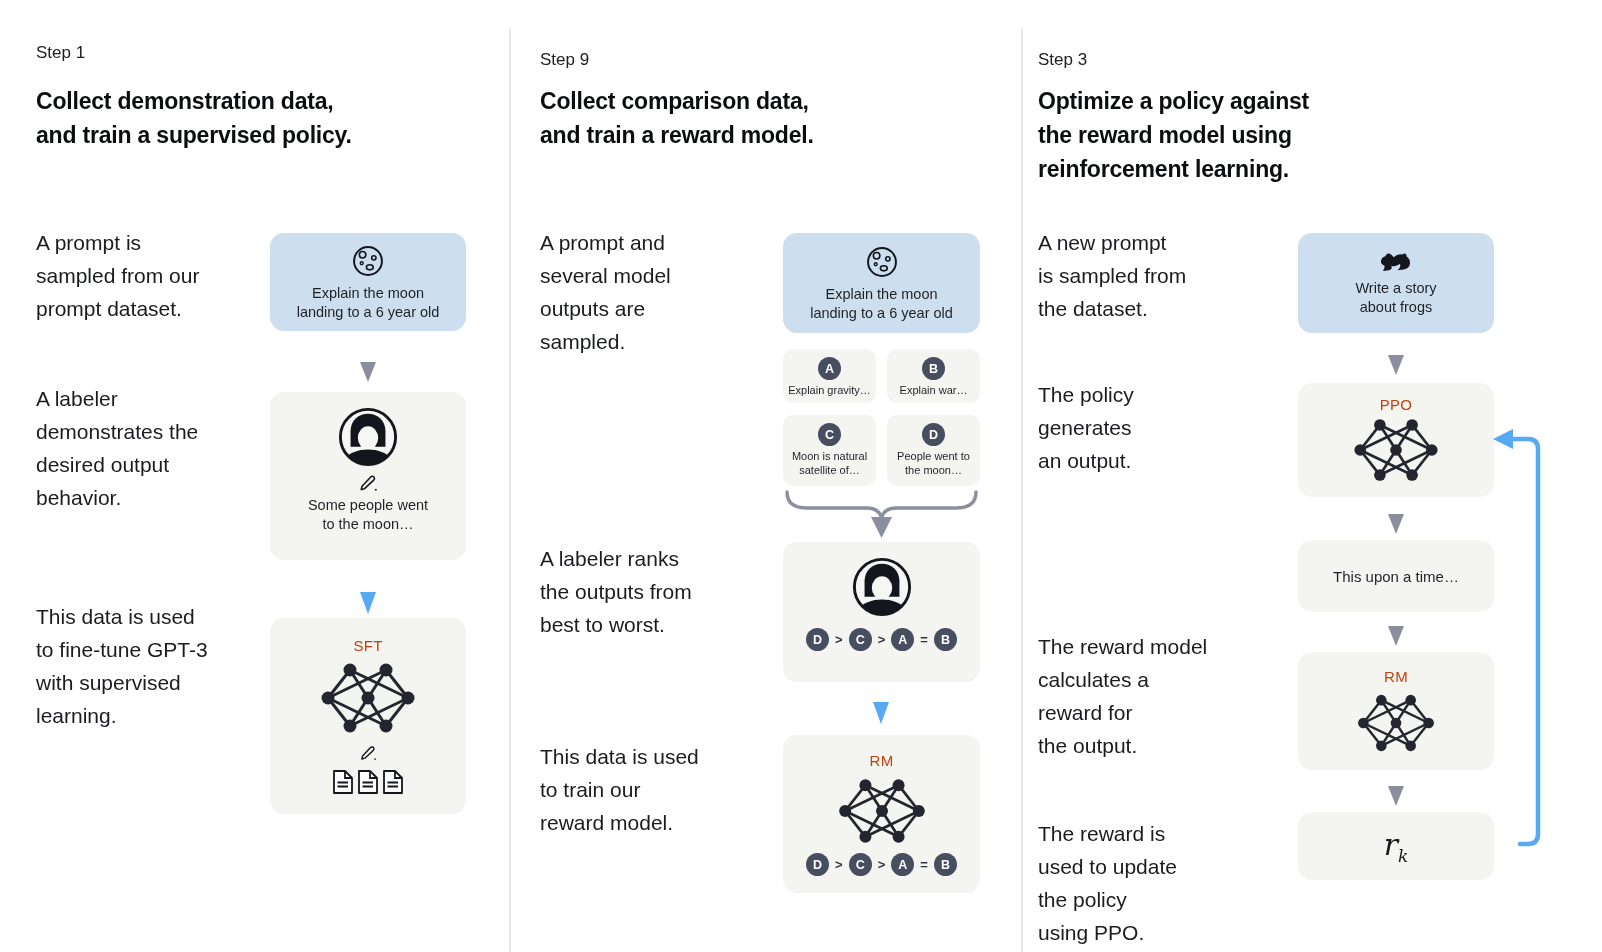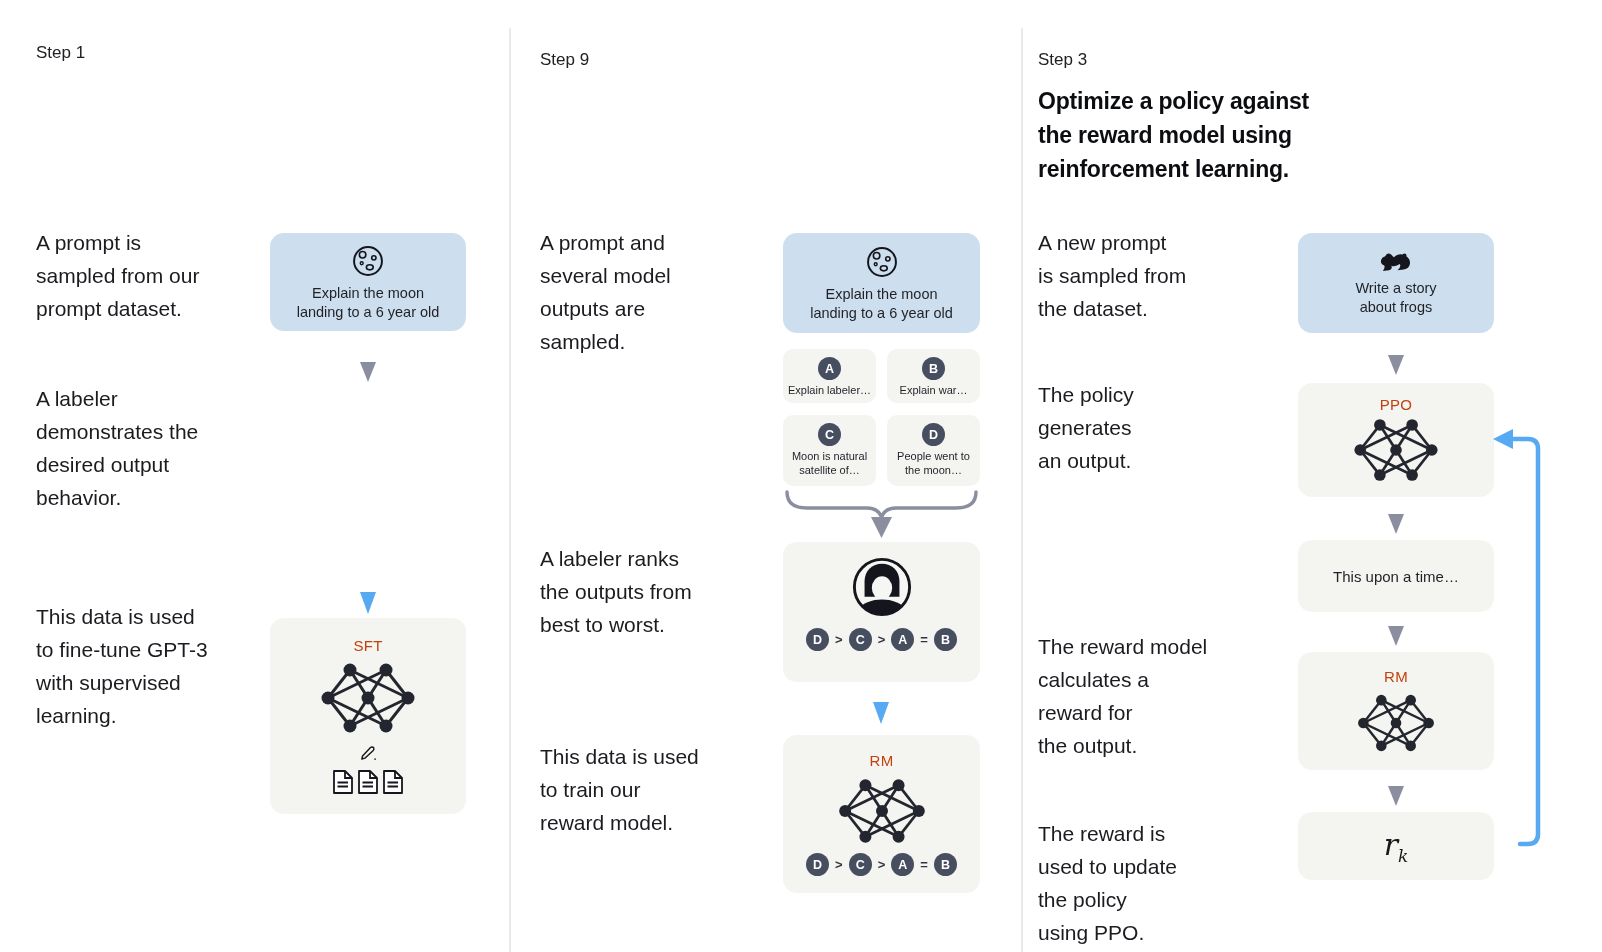--- a/index.html
+++ b/index.html
@@ -97,38 +97,50 @@
         <path fill="#15161d" d="M8,9 q3,-6 8,-2 l3,3 q7,-6 15,-2 q7,4 6,11 q-1,6 -8,7 l-8,1 q5,-4 3,-8 q-6,4 -11,2 q2,5 -3,6 l-8,1 q3,-4 2,-7 q-6,-2 -4,-8 q1,-3 5,-4 z"></path>
         <circle cx="33" cy="8" r="2.6" fill="#15161d"></circle>
       </symbol>
     </defs>
   </svg>
 
   <div class="divider" style="left:509px;top:28px;height:924px;"></div>
   <div class="divider" style="left:1021px;top:28px;height:924px;"></div>
 
   <div class="step-label" style="left:36px;top:43px;">Step 1</div>
+  <div class="col-title pre" style="left:36px;top:84px;">Collect demonstration data,
+and train a supervised policy.</div>
 
   <div class="caption pre" style="left:36px;top:226px;">A prompt is
 sampled from our
 prompt dataset.</div>
   <div class="card prompt-card" style="left:270px;top:233px;width:196px;height:98px;justify-content:center;gap:5px;">
     <svg width="36" height="36">
         <use href="#moon"></use>
       </svg>
     <div class="card-text pre">Explain the moon
 landing to a 6 year old</div>
   </div>
 
   <div class="tri gray" style="left:360px;top:362px;"></div>
 
   <div class="caption pre" style="left:36px;top:382px;">A labeler
 demonstrates the
 desired output
 behavior.</div>
+  <div class="card" style="left:270px;top:392px;width:196px;height:168px;padding-top:14px;box-sizing:border-box;">
+    <svg width="62" height="62">
+        <use href="#avatar"></use>
+      </svg>
+    <svg width="22" height="22" style="margin:4px 0 2px 0;">
+        <use href="#pencil"></use>
+      </svg>
+    <div class="card-text pre">Some people went
+to the moon…</div>
+  </div>
 
   <div class="tri blue" style="left:360px;top:592px;"></div>
 
   <div class="caption pre" style="left:36px;top:600px;">This data is used
 to fine-tune GPT-3
 with supervised
 learning.</div>
   <div class="card" style="left:270px;top:618px;width:196px;height:196px;padding:12px 0;box-sizing:border-box;justify-content:space-evenly;">
     <div class="net-label">SFT</div>
     <svg width="104" height="76">
@@ -144,36 +156,38 @@
       <svg width="22" height="26">
           <use href="#doc"></use>
         </svg>
       <svg width="22" height="26">
           <use href="#doc"></use>
         </svg>
     </div>
   </div>
 
   <div class="step-label" style="left:540px;top:50px;">Step 9</div>
+  <div class="col-title pre" style="left:540px;top:84px;">Collect comparison data,
+and train a reward model.</div>
 
   <div class="caption pre" style="left:540px;top:226px;">A prompt and
 several model
 outputs are
 sampled.</div>
   <div class="card prompt-card" style="left:783px;top:233px;width:197px;height:100px;justify-content:center;gap:5px;">
     <svg width="36" height="36">
         <use href="#moon"></use>
       </svg>
     <div class="card-text pre">Explain the moon
 landing to a 6 year old</div>
   </div>
 
   <div class="mini-card" style="left:783px;top:349px;width:93px;height:54px;">
     <div class="badge">A</div>
-    <div class="mini-text pre">Explain labeler…</div>
+    <div class="mini-text pre">Explain gravity…</div>
   </div>
   <div class="mini-card" style="left:887px;top:349px;width:93px;height:54px;">
     <div class="badge">B</div>
     <div class="mini-text pre">Explain war…</div>
   </div>
   <div class="mini-card" style="left:783px;top:415px;width:93px;height:71px;">
     <div class="badge">C</div>
     <div class="mini-text pre">Moon is natural
 satellite of…</div>
   </div>

